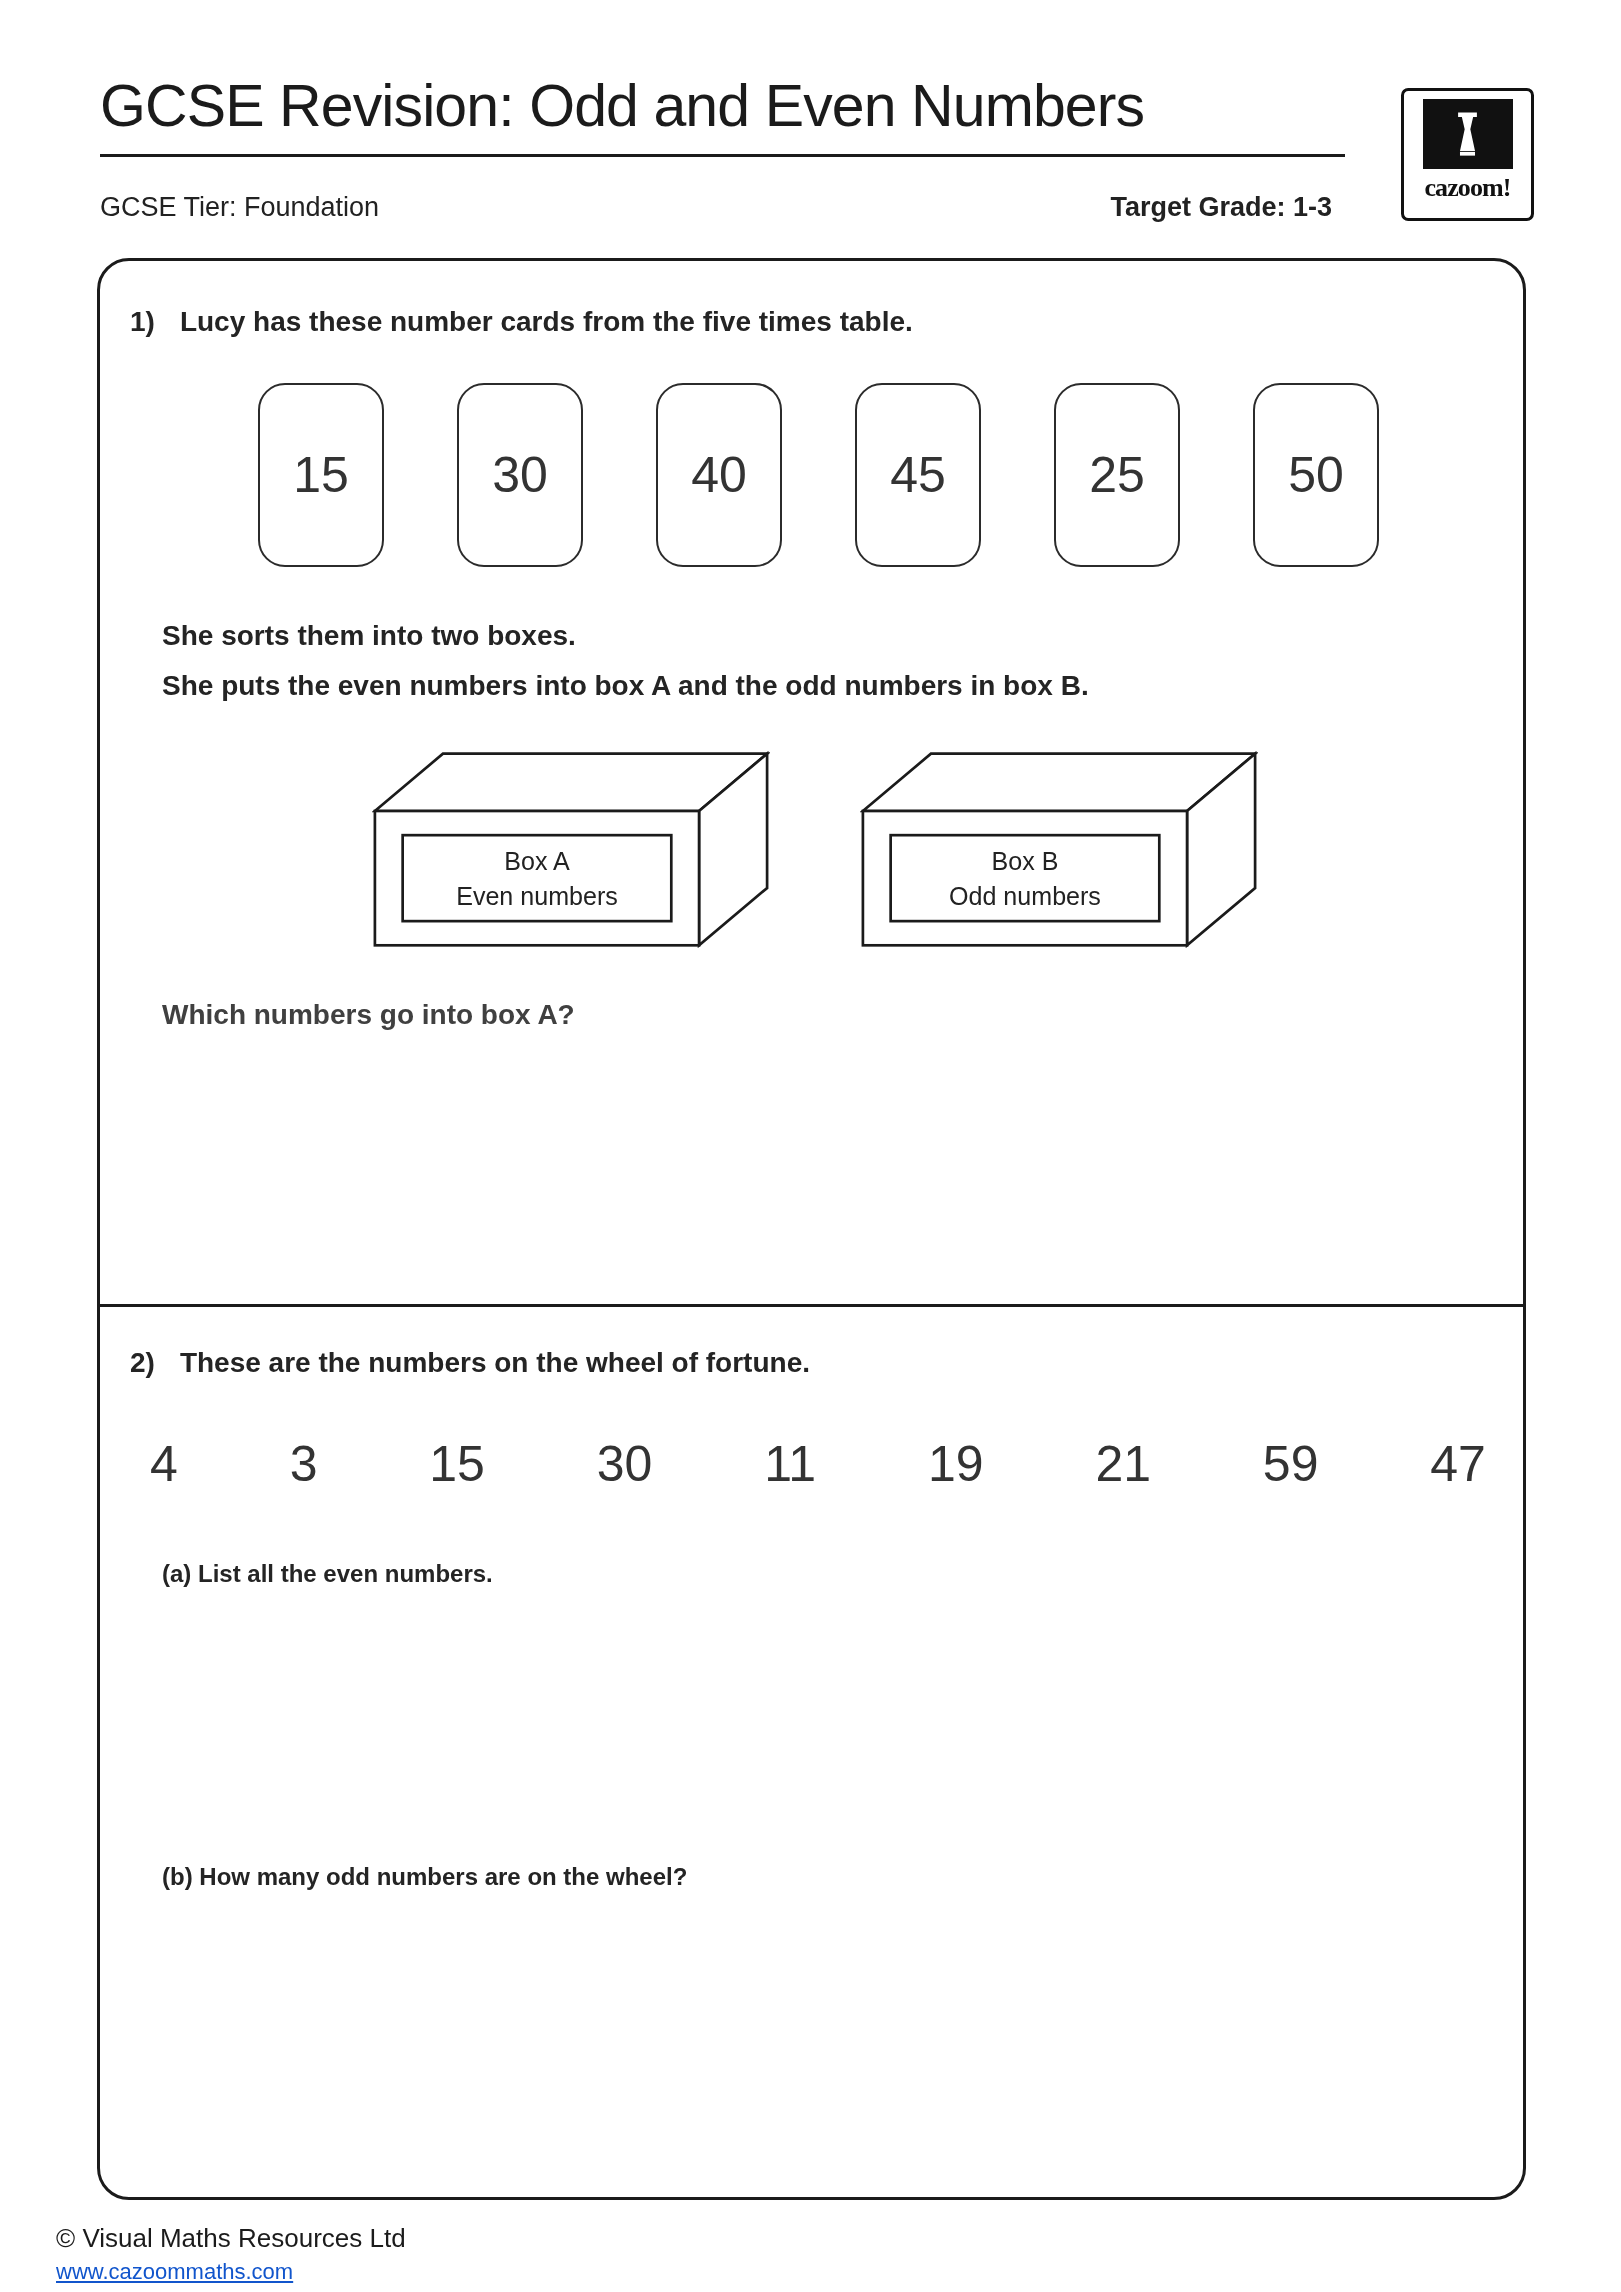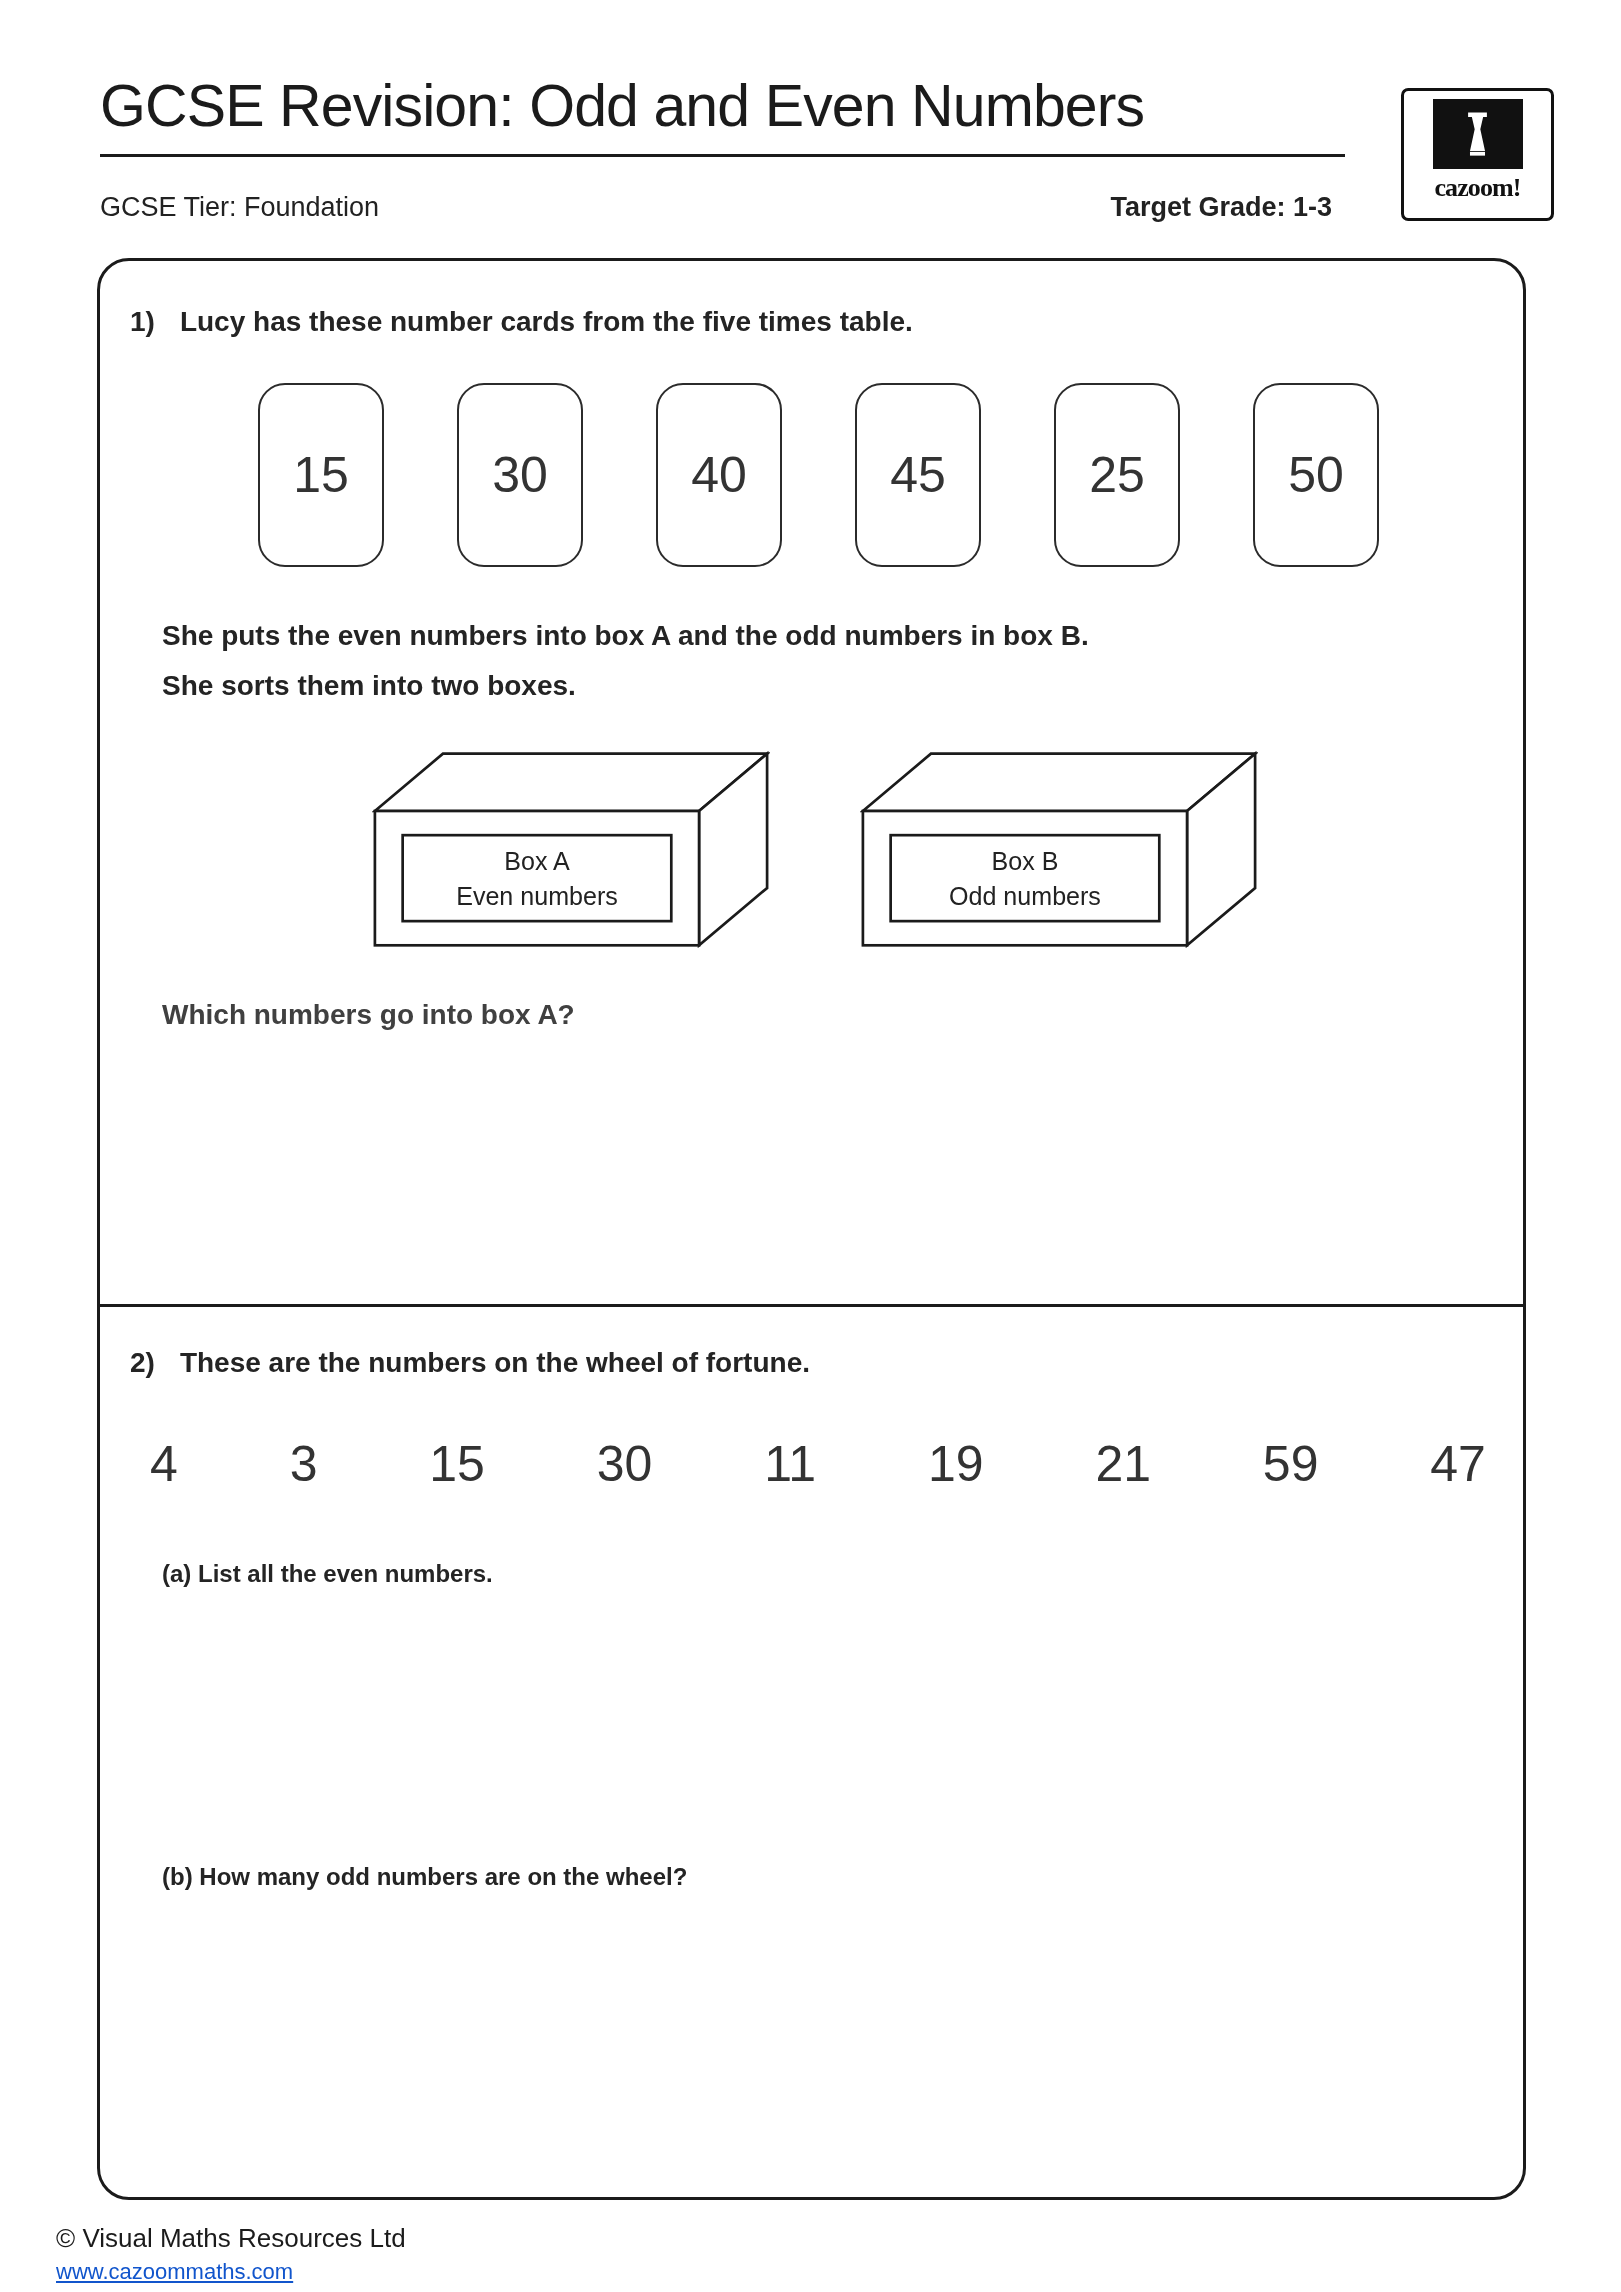--- a/index.html
+++ b/index.html
@@ -6,21 +6,21 @@
   html,body { width:1622px; height:2293px; background:#ffffff;
     font-family:"Liberation Sans","DejaVu Sans",sans-serif; color:#222; }
   .sheet { position:relative; width:1622px; height:2293px; overflow:hidden; background:#fff; }
 
   
   .page-title { position:absolute; left:100px; top:72px; font-size:59px; font-weight:400; color:#1b1b1b; letter-spacing:-0.9px; }
   .title-rule { position:absolute; left:100px; top:154px; width:1245px; height:2.7px; background:#1b1b1b; }
   .tier-label { position:absolute; left:100px; top:192px; font-size:27px; color:#222; }
   .target-label { position:absolute; right:290px; top:192px; font-size:27px; color:#222;font-weight:bold; }
 
-  .logo { position:absolute; left:1401px; top:88px; width:153px; height:133px; border:3.6px solid #111;
+  .logo { position:absolute; left:1401px; top:88px; width:133px; height:133px; border:3.6px solid #111;
     border-radius:7.2px; background:#fff; display:flex; flex-direction:column; align-items:center; }
   .logo-ink { margin-top:8px; width:90px; height:70px; background:#111; display:flex; align-items:center; justify-content:center; }
   .logo-text { font-family:"Liberation Serif","DejaVu Serif",serif; font-weight:700; font-size:26px;
     color:#111; margin-top:3.6px; letter-spacing:-0.9px; }
 
   
   .worksheet-frame { position:absolute; left:97px; top:258px; width:1429px; height:1942px;
     border:3.6px solid #1b1b1b; border-radius:32px; background:#fff; }
 
   .qrow { position:absolute; display:flex; gap:25px; font-size:28px; font-weight:700; color:#242424; }
@@ -97,22 +97,22 @@
       </div>
     <div class="card">
         <span>25</span>
       </div>
     <div class="card">
         <span>50</span>
       </div>
   </div>
 
   <div class="sort-lines">
+    <div>She sorts them into two boxes.</div>
     <div>She puts the even numbers into box A and the odd numbers in box B.</div>
-    <div>She sorts them into two boxes.</div>
   </div>
 
   <svg class="box3d box-a" width="398" height="197" viewBox="0 0 444 220">
     <polygon points="3,67 79,3 441,3 365,67" fill="#fff" stroke="#1b1b1b" stroke-width="3"></polygon>
     <polygon points="365,67 441,3 441,153 365,217" fill="#fff" stroke="#1b1b1b" stroke-width="3"></polygon>
     <rect x="3" y="67" width="362" height="150" fill="#fff" stroke="#1b1b1b" stroke-width="3"></rect>
     <rect x="34" y="94" width="300" height="96" fill="#fff" stroke="#1b1b1b" stroke-width="3"></rect>
     <text x="184" y="133" text-anchor="middle">Box A</text>
     <text x="184" y="172" text-anchor="middle">Even numbers</text>
   </svg>

